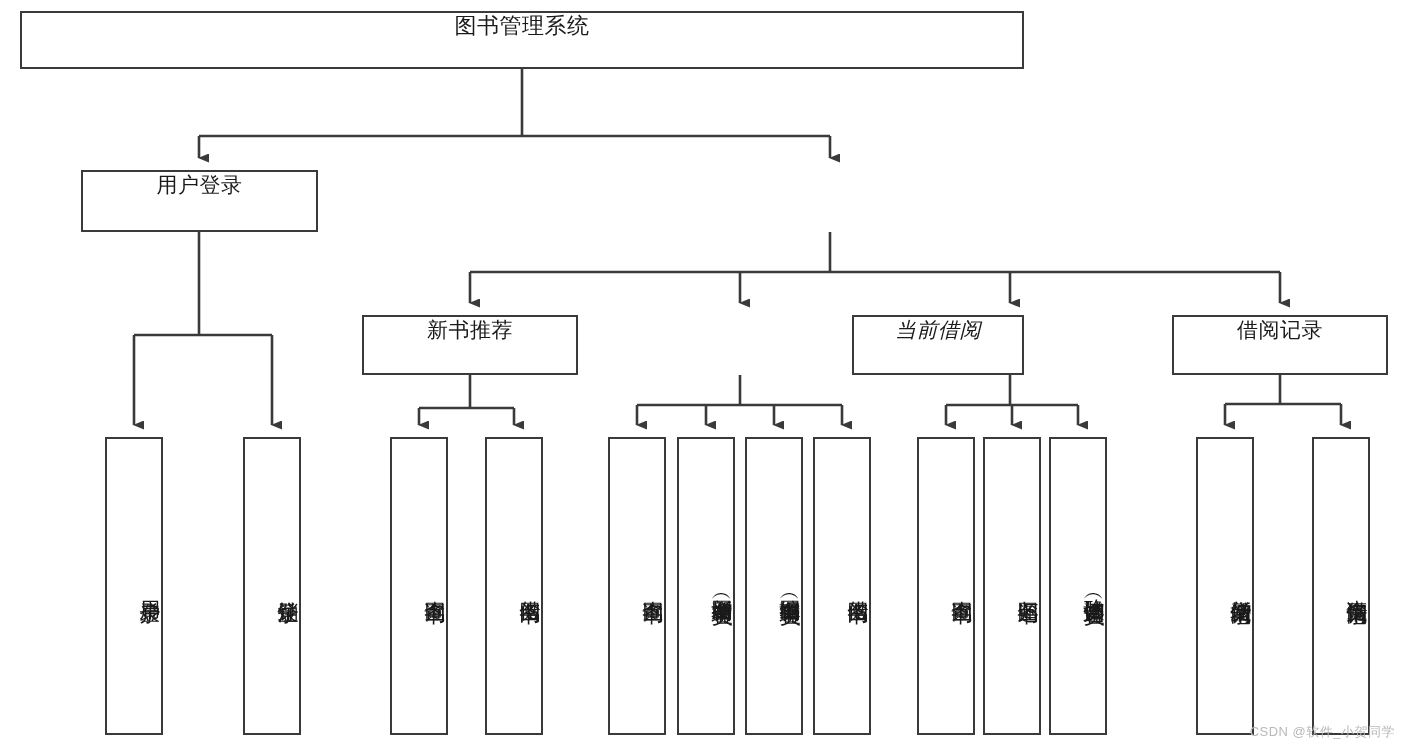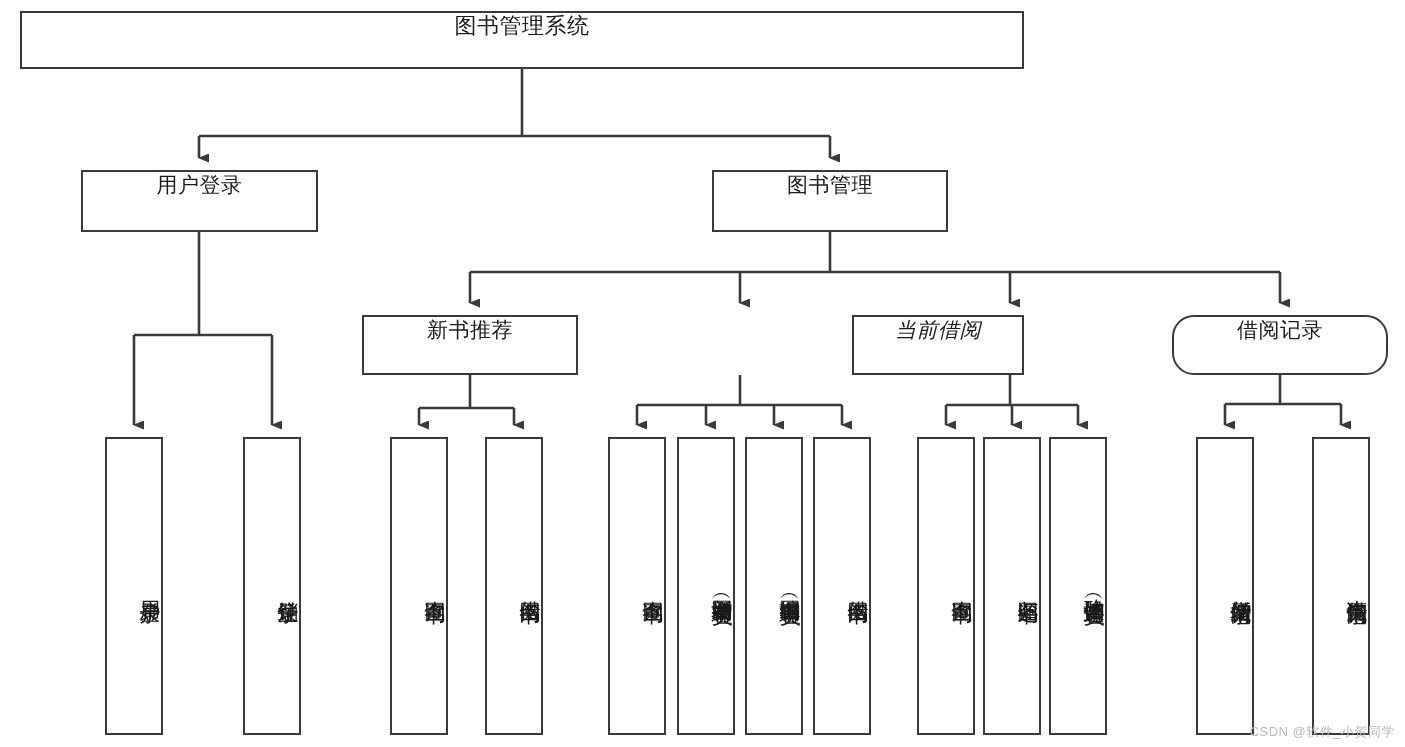--- a/index.html
+++ b/index.html
@@ -123,31 +123,28 @@
     </g>
   </svg>
 
   <div class="node h root" style="left:20px; top:11px; width:1004px; height:58px;">
     <span class="lbl">图书管理系统</span>
   </div>
 
   <div class="node h" style="left:81px; top:170px; width:237px; height:62px;">
     <span class="lbl">用户登录</span>
   </div>
-  <div class="node h" style="left:712px; top:170px; width:236px; height:62px;">
-    <span class="lbl">图书管理</span>
-  </div>
 
   <div class="node h" style="left:362px; top:315px; width:216px; height:60px;">
     <span class="lbl">新书推荐</span>
   </div>
   <div class="node h" style="left:852px; top:315px; width:172px; height:60px;font-style:italic;">
     <span class="lbl">当前借阅</span>
   </div>
-  <div class="node h" style="left:1172px; top:315px; width:216px; height:60px;border-radius:22px;">
+  <div class="node h" style="left:1172px; top:315px; width:216px; height:60px;">
     <span class="lbl">借阅记录</span>
   </div>
 
   <div class="node v" style="left:105px; top:437px; width:58px; height:298px;">
     <span class="lbl">用户登录</span>
   </div>
   <div class="node v" style="left:243px; top:437px; width:58px; height:298px;">
     <span class="lbl">注销登录</span>
   </div>
 

